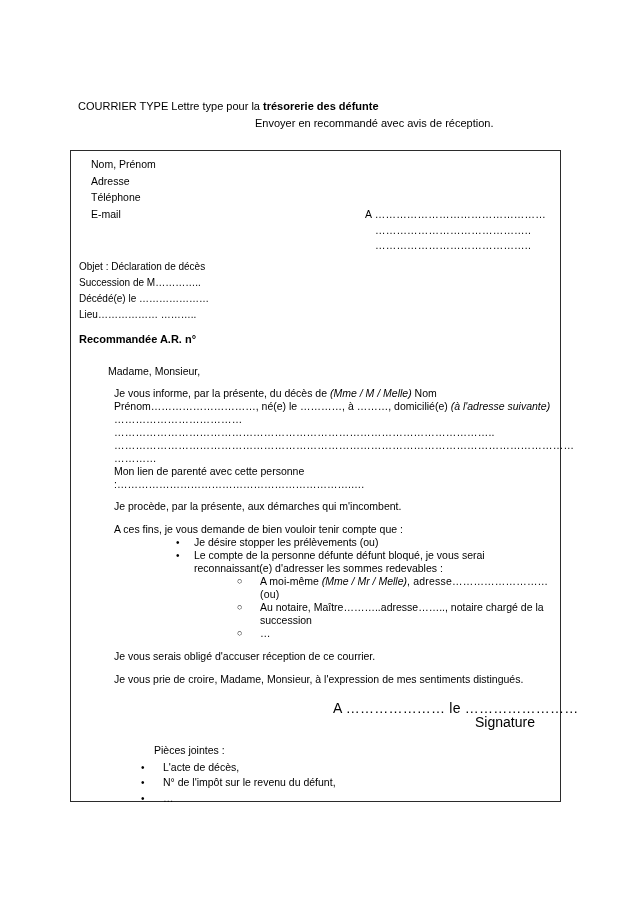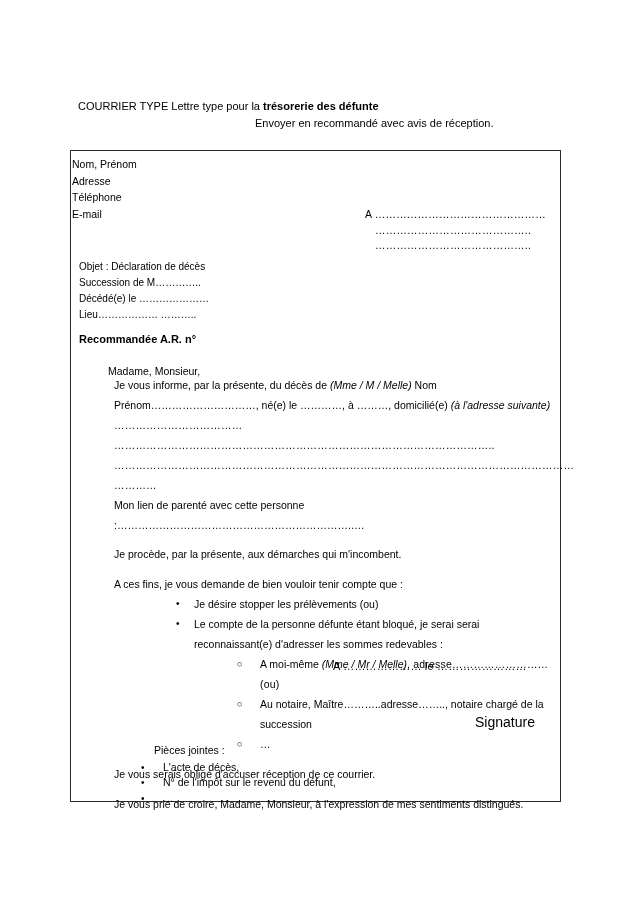--- a/index.html
+++ b/index.html
@@ -54,21 +54,21 @@
     position: relative;
     width: 100%;
     height: 100%;
     font-size: 10.5px;
     line-height: 15.5px;
   }
 
   
   .sender {
     position: absolute;
-    left: 1px;
+    left: 20px;
     top: 5px;
     line-height: 16.5px;
     font-size: 10.5px;
   }
   .sender div { white-space: nowrap; }
 
   
   .recipient {
     position: absolute;
     left: 294px;
@@ -111,24 +111,24 @@
     left: 37px;
     top: 213px;
     font-size: 10.5px;
     white-space: nowrap;
   }
 
   
   .body {
     position: absolute;
     left: 43px;
-    top: 224px;
+    top: 236px;
     width: 437px;
     font-size: 10.5px;
-    line-height: 20px;
+    line-height: 13px;
   }
   .para { margin: 0 0 10px 0; }
   .para.tight { margin-bottom: 0; }
   .nogap { margin-bottom: 9px; }
 
   
   ul.lvl1 {
     list-style: none;
     margin: 0;
     padding: 0 0 0 62px;
@@ -158,22 +158,22 @@
     position: absolute;
     left: 0;
     top: 0;
     font-size: 9px;
   }
 
   
   .sig-date {
     position: absolute;
     left: 262px;
-    top: 508px;
-    font-size: 11px;
+    top: 550px;
+    font-size: 14px;
     white-space: nowrap;
   }
   .sig-label {
     position: absolute;
     left: 404px;
     top: 564px;
     font-size: 14px;
     white-space: nowrap;
   }
 
@@ -248,21 +248,21 @@
         <p class="para tight dots">………………………………………………………………………………………………………………… …………</p>
 
         <p class="para nogap">Mon lien de parenté avec cette personne :………………………………………………………….….</p>
 
         <p class="para">Je procède, par la présente, aux démarches qui m'incombent.</p>
 
         <p class="para tight">A ces fins, je vous demande de bien vouloir tenir compte que :</p>
 
         <ul class="lvl1">
           <li><span class="mk">•</span><span>Je désire stopper les prélèvements  (ou)</span></li>
-          <li><span class="mk">•</span><span>Le compte de la personne défunte étant bloqué,  je serai serai reconnaissant(e) d'adresser les sommes  redevables :</span>
+          <li><span class="mk">•</span><span>Le compte de la personne défunte défunt bloqué,  je vous serai reconnaissant(e) d'adresser les sommes  redevables :</span>
 
             <ul class="lvl2">
               <li><span class="mk">○</span><span>A moi-même </span><span class="i">(Mme   / Mr / Melle)</span><span class="dots">, adresse……………………… (ou)</span></li>
               <li><span class="mk">○</span><span>Au notaire, Maître………..adresse…….., notaire chargé de la succession</span></li>
               <li><span class="mk">○</span><span>…</span></li>
             </ul>
           </li>
         </ul>
 
         <p class="para" style="margin-top:10px">Je vous serais obligé d'accuser réception de ce courrier.</p>

